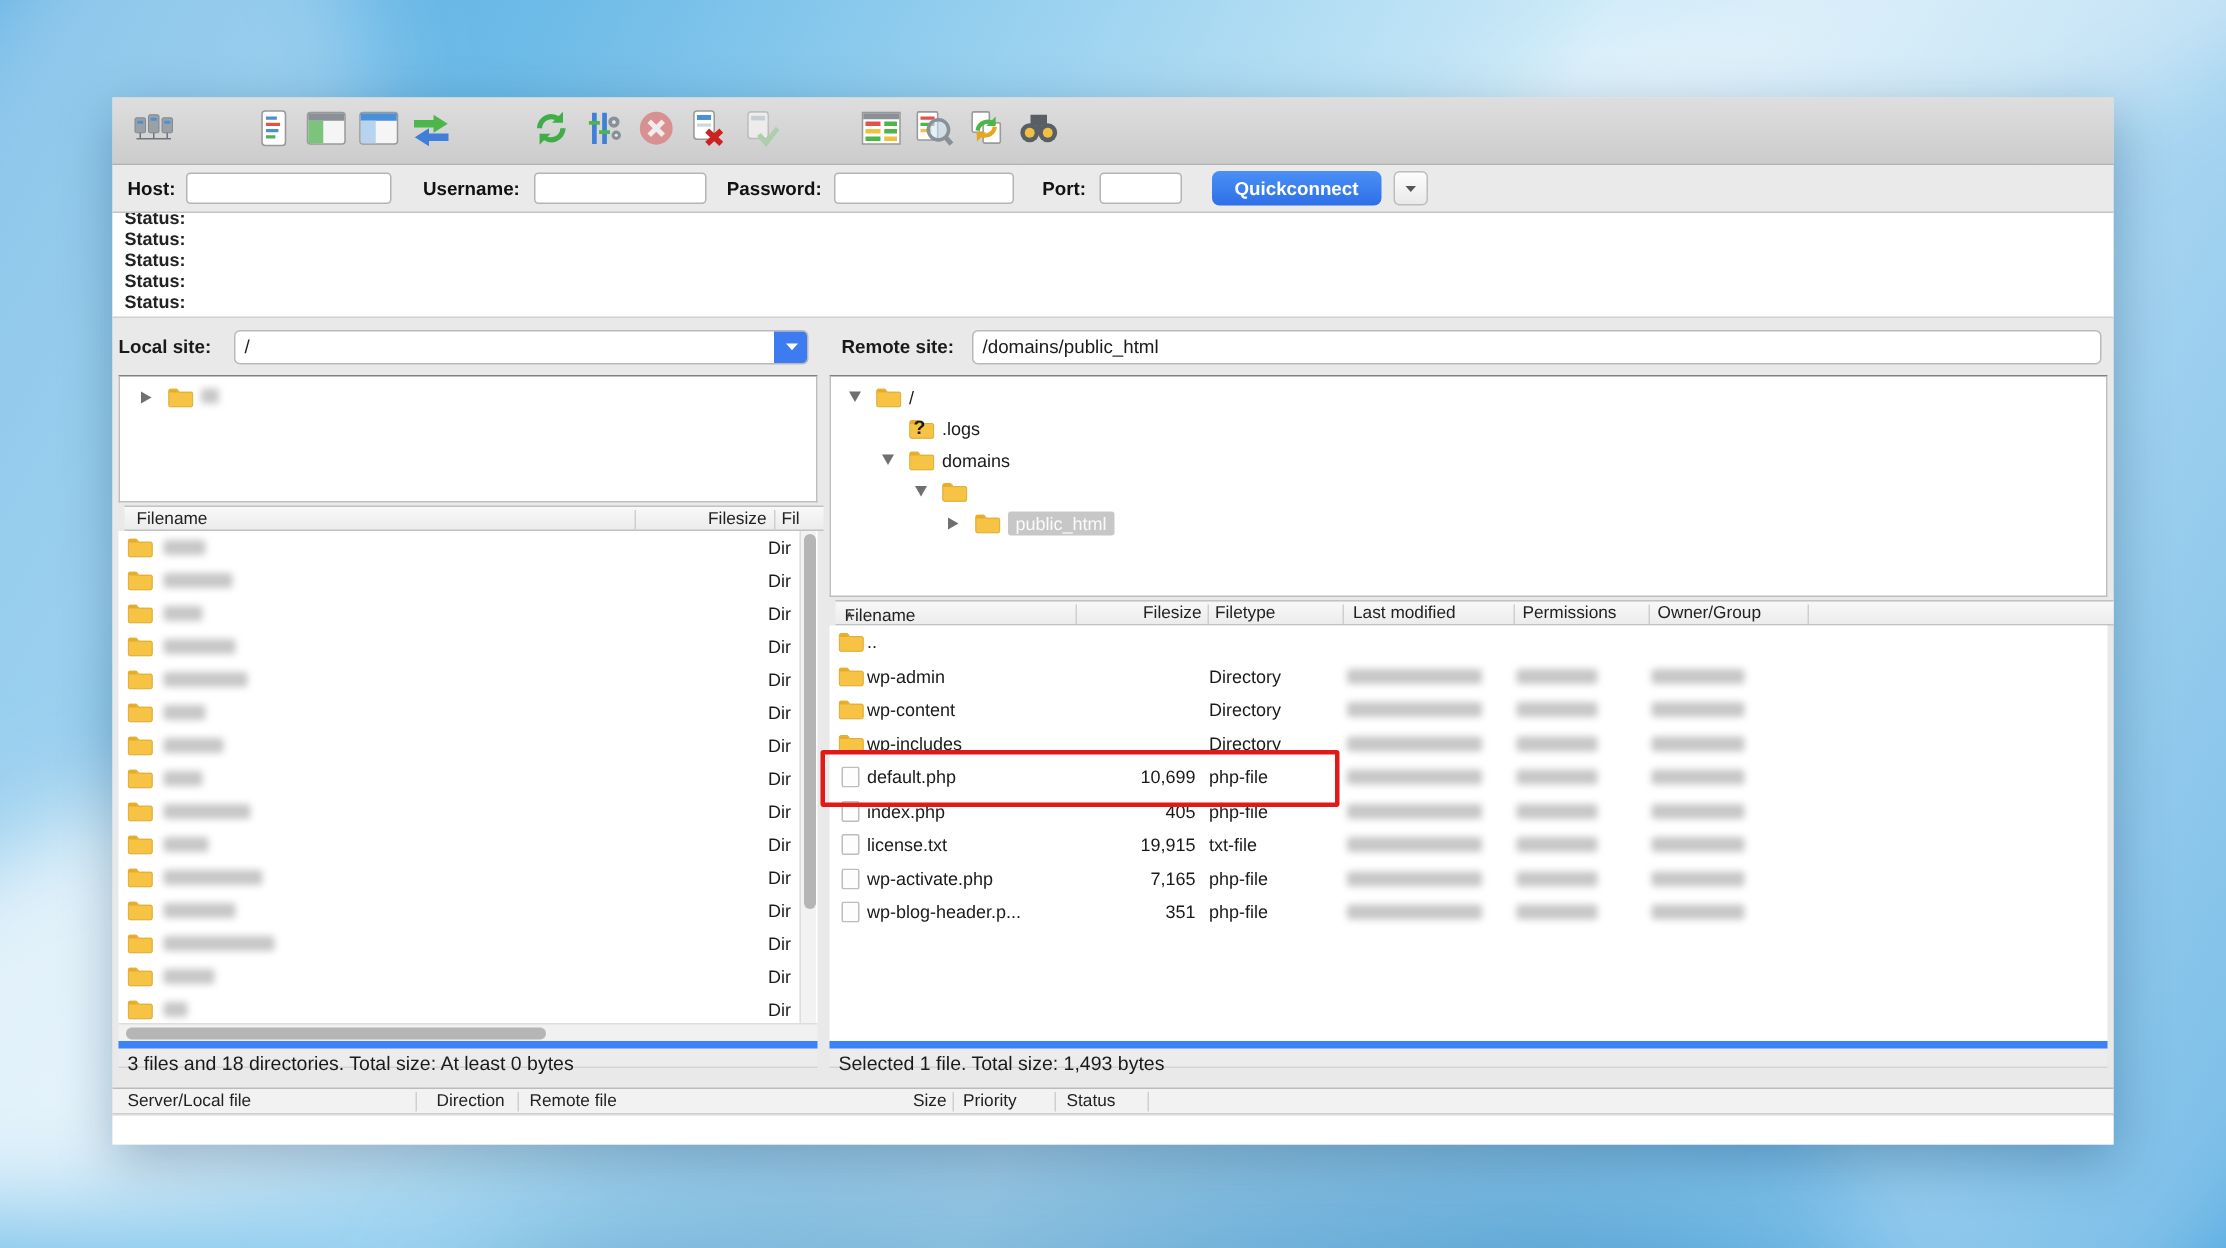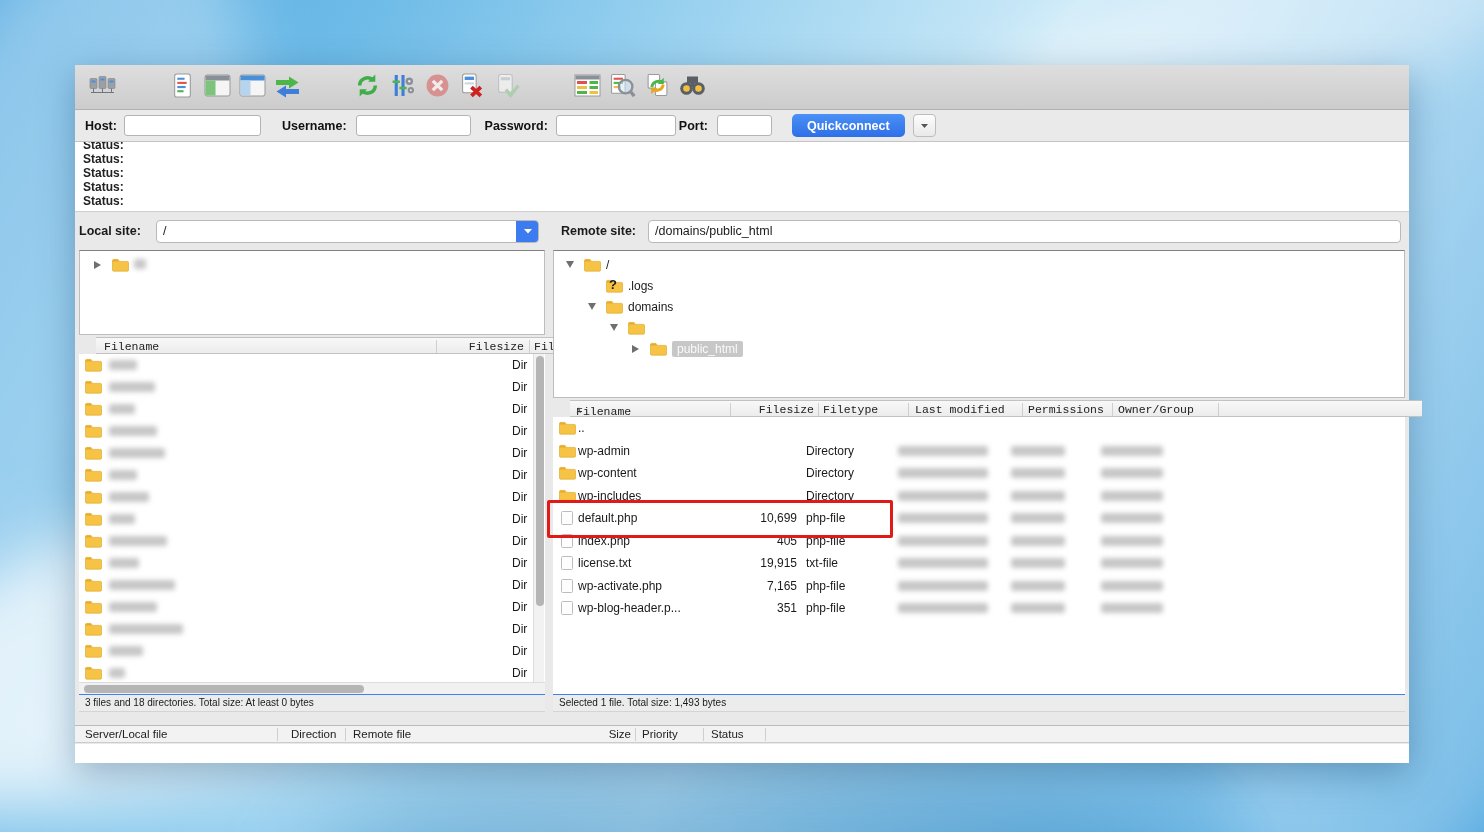--- a/index.html
+++ b/index.html
@@ -32,21 +32,21 @@
 
   
   #qcbar { position:absolute; top:45px; left:0; width:100%; height:32px;
     background:#eaeaea; border-bottom:1px solid #c4c4c4;
     display:flex; align-items:center; }
   .qclabel { font-weight:bold; font-size:12.5px; color:#111; }
   .qcinput { height:21px; border:1px solid #b4b4b4; border-radius:3px; background:#fff; padding:0 5px; font-size:12px; font-family:"Liberation Sans",sans-serif; }
   #host-label{ margin-left:10px; } #host-input{ width:137px; margin-left:7px; }
   #user-label{ margin-left:21px; } #user-input{ width:115px; margin-left:9px; }
   #pass-label{ margin-left:14px; } #pass-input{ width:120px; margin-left:8px; }
-  #port-label{ margin-left:3px; } #port-input{ width:55px; margin-left:9px; }
+  #port-label{ margin-left:19px; } #port-input{ width:55px; margin-left:9px; }
   #qc-btn { margin-left:20px; height:23px; padding:0 15px; border:none; border-radius:5px;
     background:linear-gradient(#4a90f5,#2e6fe8); color:#fff; font-size:12.5px; font-weight:bold;
     font-family:"Liberation Sans",sans-serif; }
   #qc-dd { margin-left:8px; width:23px; height:23px; border:1px solid #bdbdbd; border-radius:4px;
     background:linear-gradient(#fdfdfd,#e9e9e9); color:#555; font-size:9px;
     display:flex; align-items:center; justify-content:center; }
 
   
   #log { position:absolute; top:77px; left:0; width:100%; height:70px; background:#fff;
     border-bottom:1px solid #cfcfcf; overflow:hidden; padding-left:8px; }
@@ -71,23 +71,23 @@
   #local-tree { top:38px; height:85px; }
   #remote-tree { top:38px; height:148px; }
   .trow { height:21px; display:flex; align-items:center; position:relative; }
   .arr-r { width:0; height:0; border-left:7px solid #6f6f6f; border-top:4.5px solid transparent; border-bottom:4.5px solid transparent; position:absolute; }
   .arr-d { width:0; height:0; border-top:7px solid #6f6f6f; border-left:4.5px solid transparent; border-right:4.5px solid transparent; position:absolute; }
   .ticon { position:absolute; width:17px; height:14px; }
   .tlabel { position:absolute; font-size:12px; }
   .tlabel.sel { background:#c7c7c7; color:#fafafa; padding:1px 5px; border-radius:2px; filter:blur(.4px); }
   .qmark { position:absolute; font-weight:bold; font-size:13px; color:#1a1a1a; }
 
-  .lhead { position:absolute; left:17px; width:100%; height:17px;
+  .lhead { position:absolute; left:4px; width:100%; height:17px;
     background:linear-gradient(#f8f8f8,#ececec); border-top:1px solid #c2c2c2; border-bottom:1px solid #c2c2c2;
-    font-size:11.5px; color:#222;font-family:Liberation Mono, monospace; }
+    font-size:11.5px; color:#222; }
   .lhead span { position:absolute; top:2px; }
   .hdiv { position:absolute; top:2px; width:1px; height:13px; background:#cfcfcf; }
   #local-header { top:125px; }
   #remote-header { top:188px; }
 
   .listbox { position:absolute; left:0; width:100%; background:#fff; overflow:hidden; }
   #local-list { top:142px; height:328px; }
   #remote-list { top:205px; height:277px; }
   .lrow { position:relative; height:22px; }
   .rrow { position:relative; height:22.5px; font-size:12px; }
@@ -98,22 +98,22 @@
   .rname { position:absolute; left:25px; top:4px; white-space:nowrap; }
   .rsize { position:absolute; left:166px; width:78px; top:4px; text-align:right; }
   .rtype { position:absolute; left:253px; top:4px; }
 
   .vscroll { position:absolute; right:1px; top:142px; width:11px; height:328px; background:#f2f2f2; border-left:1px solid #ddd; }
   .vthumb { position:absolute; left:1.5px; top:2px; width:8px; height:250px; background:#b5b5b5; border-radius:4px; }
   .hscroll { position:absolute; left:0; top:470px; width:100%; height:12px; background:#f1f1f1; border-top:1px solid #ddd; }
   .hthumb { position:absolute; left:5px; top:2px; width:280px; height:8px; background:#b5b5b5; border-radius:4px; }
 
   .statusbar { position:absolute; top:482px; left:0; width:100%; height:18px;
-    background:#ececec; border-top:1px solid #3b82f6; border-bottom:1px solid #d4d4d4;
-    font-size:10px; padding:2px 6px; color:#1a1a1a; }
+    background:#ececec; border-top:5px solid #3b82f6; border-bottom:1px solid #d4d4d4;
+    font-size:13px; padding:2px 6px; color:#1a1a1a; }
 
   
   #redbox { position:absolute; left:472px; top:435px; width:346px; height:38px;
     border:3px solid #e01919; border-radius:2px; z-index:6; pointer-events:none; }
 
   
   #queue-head { position:absolute; top:660px; left:0; width:100%; height:18px;
     background:#f2f2f2; border-top:1px solid #bbb; border-bottom:1px solid #ccc; font-size:11.5px; color:#222; }
   #queue-head span { position:absolute; top:2px; }
   #queue-body { position:absolute; top:679px; left:0; width:100%; height:19px; background:#fff; }

